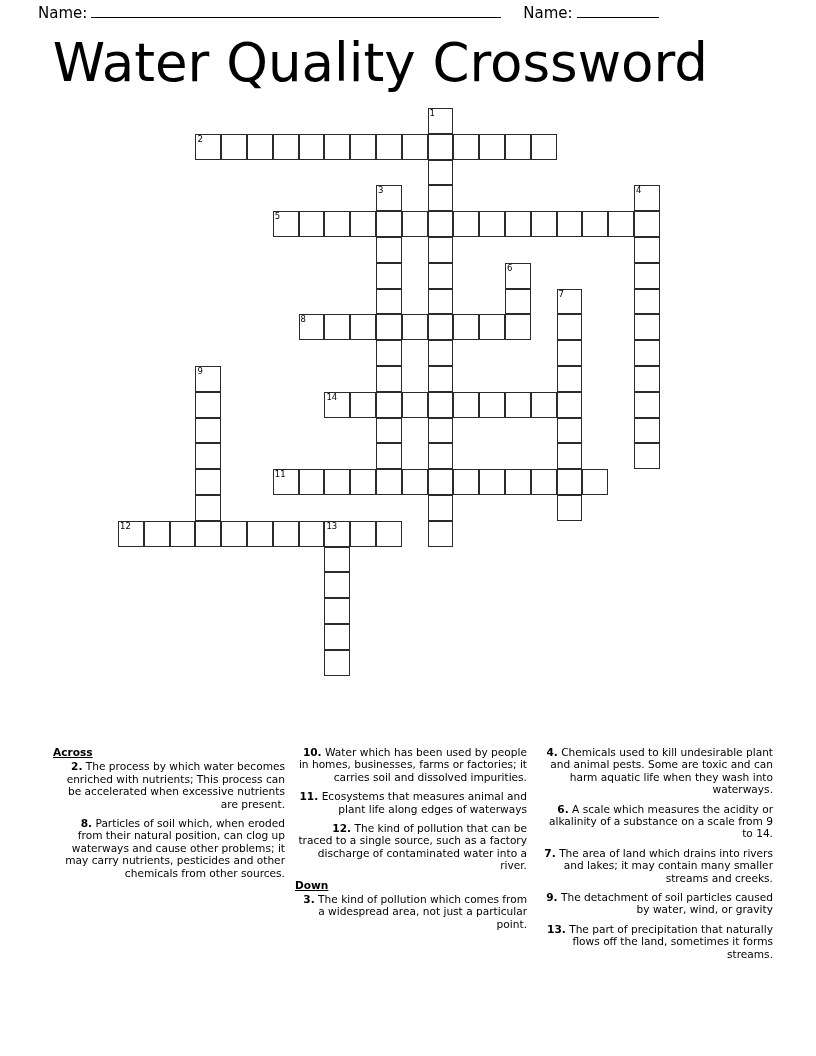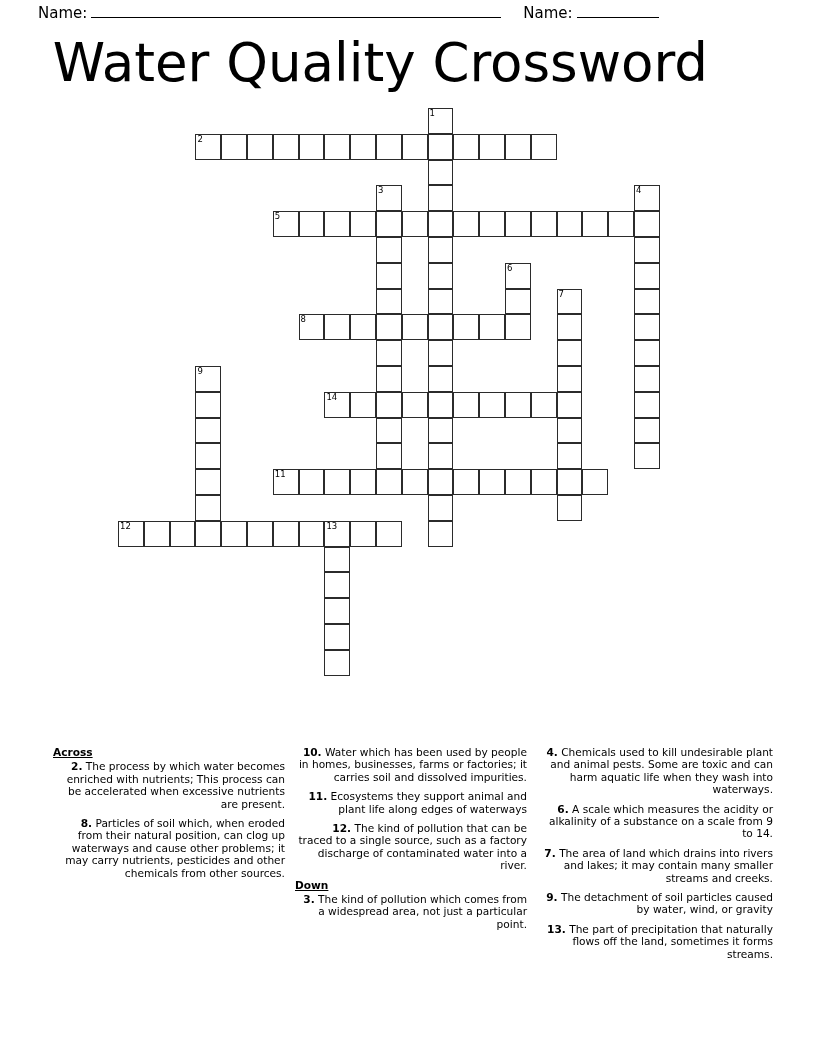--- a/index.html
+++ b/index.html
@@ -258,21 +258,21 @@
 <div id="clues">
 
   <div class="clue-col c1">
     <span class="clue-heading">Across</span>
     <span class="clue"><span class="cnum">2.</span> <span>The process by which water becomes enriched with nutrients; This process can be accelerated when excessive nutrients are present.</span></span>
     <span class="clue"><span class="cnum">8.</span> <span>Particles of soil which, when eroded from their natural position, can clog up waterways and cause other problems; it may carry nutrients, pesticides and other chemicals from other sources.</span></span>
   </div>
 
   <div class="clue-col c2">
     <span class="clue"><span class="cnum">10.</span> <span>Water which has been used by people in homes, businesses, farms or factories; it carries soil and dissolved impurities.</span></span>
-    <span class="clue"><span class="cnum">11.</span> <span>Ecosystems they support animal and plant life along edges of waterways</span></span>
+    <span class="clue"><span class="cnum">11.</span> <span>Ecosystems that measures animal and plant life along edges of waterways</span></span>
     <span class="clue"><span class="cnum">12.</span> <span>The kind of pollution that can be traced to a single source, such as a factory discharge of contaminated water into a river.</span></span>
     <span class="clue-heading">Down</span>
     <span class="clue"><span class="cnum">3.</span> <span>The kind of pollution which comes from a widespread area, not just a particular point.</span></span>
   </div>
 
   <div class="clue-col c3">
     <span class="clue"><span class="cnum">4.</span> <span>Chemicals used to kill undesirable plant and animal pests. Some are toxic and can harm aquatic life when they wash into waterways.</span></span>
     <span class="clue"><span class="cnum">6.</span> <span>A scale which measures the acidity or alkalinity of a substance on a scale from 9 to 14.</span></span>
     <span class="clue"><span class="cnum">7.</span> <span>The area of land which drains into rivers and lakes; it may contain many smaller streams and creeks.</span></span>
     <span class="clue"><span class="cnum">9.</span> <span>The detachment of soil particles caused by water, wind, or gravity</span></span>

